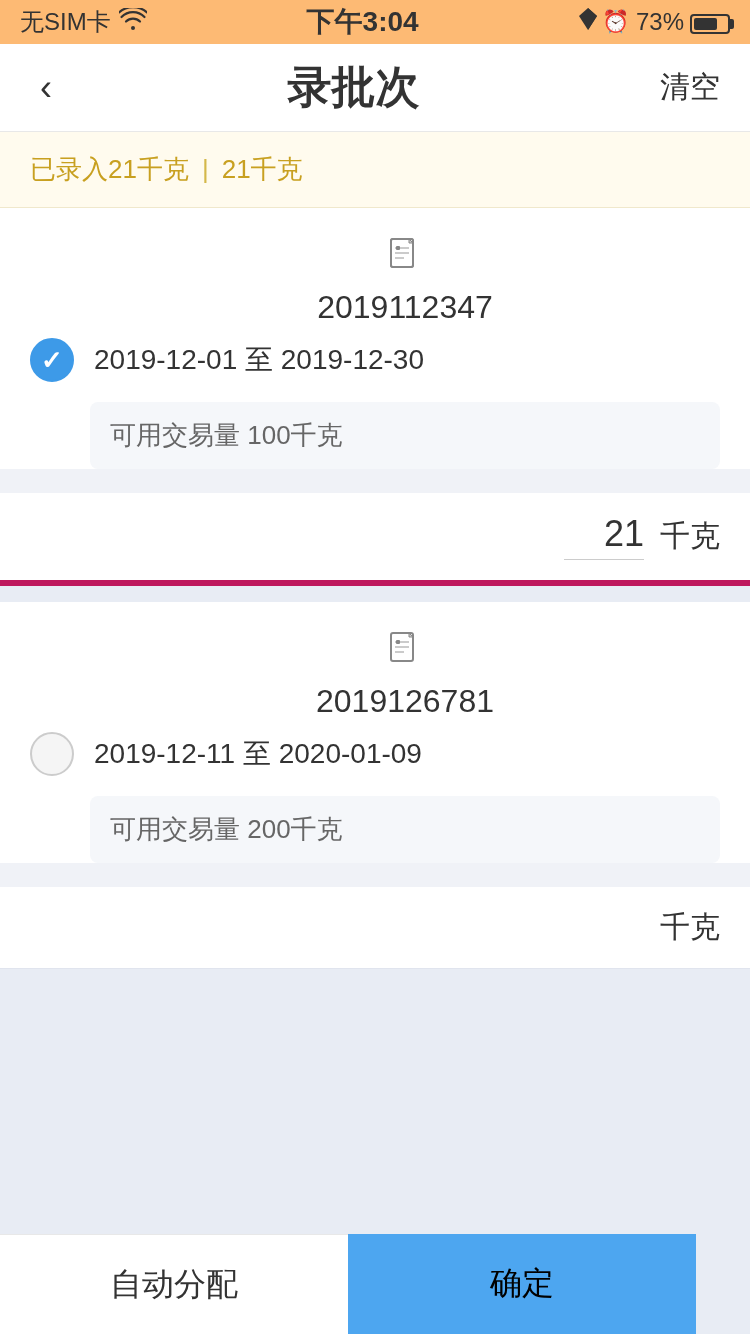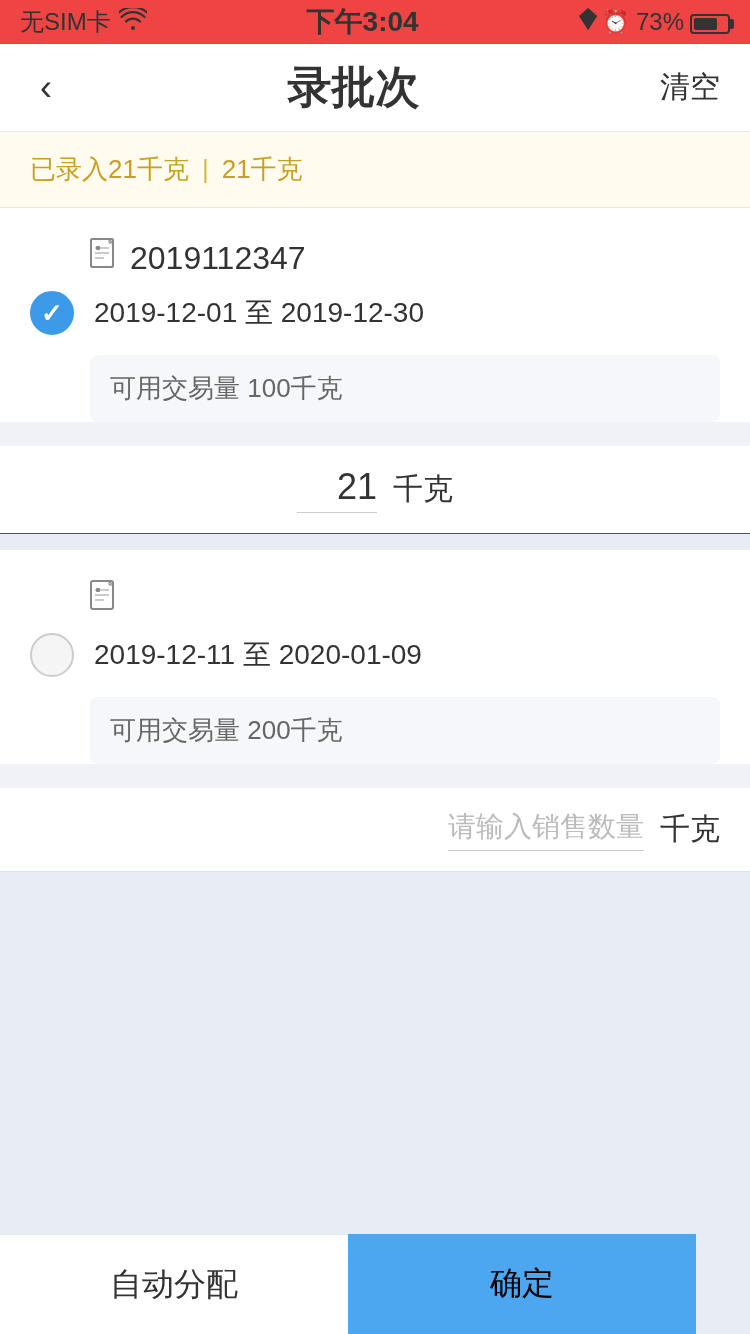--- a/index.html
+++ b/index.html
@@ -10,21 +10,21 @@
       font-family: -apple-system, "PingFang SC", "Helvetica Neue", Arial, sans-serif;
       background: #f0f2f7;
       font-size: 28px;
       color: #333;
     }
 
     
     .status-bar {
       width: 750px;
       height: 44px;
-      background: #ef4444;
+      background: #fdba74;
       display: flex;
       align-items: center;
       justify-content: space-between;
       padding: 0 20px;
       font-size: 24px;
       font-weight: 500;
     }
     .status-left {
       display: flex;
       align-items: center;
@@ -125,20 +125,21 @@
       margin-bottom: 0;
       padding: 30px 30px 0 30px;
     }
 
     .batch-header {
       display: flex;
       align-items: center;
       gap: 10px;
       margin-bottom: 12px;
       padding-left: 60px;
+      flex-direction: column;
     }
     .batch-id {
       font-size: 32px;
       font-weight: 500;
       color: #333;
     }
 
     .batch-date-row {
       display: flex;
       align-items: center;
@@ -178,24 +179,24 @@
       margin: 0 0 0 60px;
       font-size: 26px;
       color: #666;
       margin-bottom: 24px;
     }
 
     
     .quantity-row {
       display: flex;
       align-items: center;
-      justify-content: center;
+      justify-content: flex-end;
       padding: 20px 30px;
       background: #fff;
-      border-bottom: 1px solid #be185d;
+      border-bottom: 6px solid #be185d;
       gap: 16px;
     }
     .quantity-value {
       font-size: 36px;
       font-weight: 500;
       color: #333;
     }
     .quantity-underline {
       border-bottom: 1px solid #ccc;
       padding-bottom: 4px;
@@ -356,32 +357,30 @@
 <div class="second-batch">
   <div class="batch-header">
     <span style="font-size:30px;color:#666;">
       <svg width="30" height="34" viewBox="0 0 30 34" fill="none">
         <rect x="1" y="1" width="22" height="28" rx="2" stroke="#888" stroke-width="2" fill="white"></rect>
         <path d="M5 10 H19 M5 15 H19 M5 20 H14" stroke="#bbb" stroke-width="1.5"></path>
         <rect x="6" y="8" width="4" height="4" rx="1" fill="#888"></rect>
         <path d="M19 1 L23 5 L19 5 Z" fill="#ccc" stroke="#888" stroke-width="1"></path>
       </svg>
     </span>
+    <span class="batch-id">2019126781</span>
   </div>
   <div class="batch-date-row">
     <div class="radio-circle"></div>
     <span class="batch-date">2019-12-11 至 2020-01-09</span>
   </div>
   <div class="batch-available">可用交易量 200千克</div>
 </div>
 
 <div class="input-row">
-  <span class="input-underline">
-    <span class="input-placeholder">请输入销售数量</span>
-  </span>
   <span class="input-unit">千克</span>
 </div>
 
 <div class="gray-area"></div>
 
 <div class="bottom-bar">
   <button class="btn-auto">自动分配</button>
   <button class="btn-confirm">确定</button>
 </div>
 

